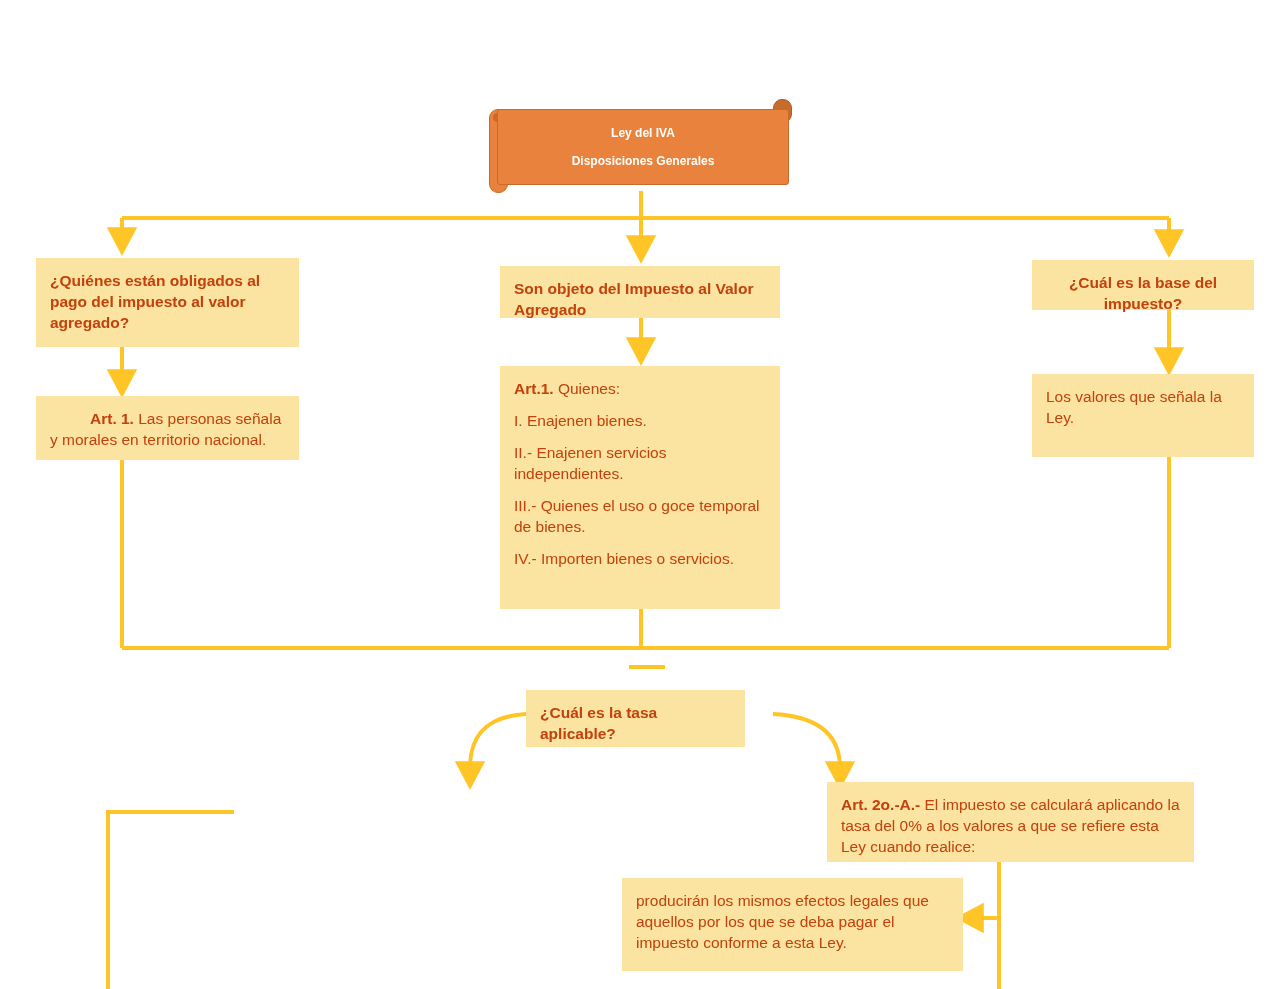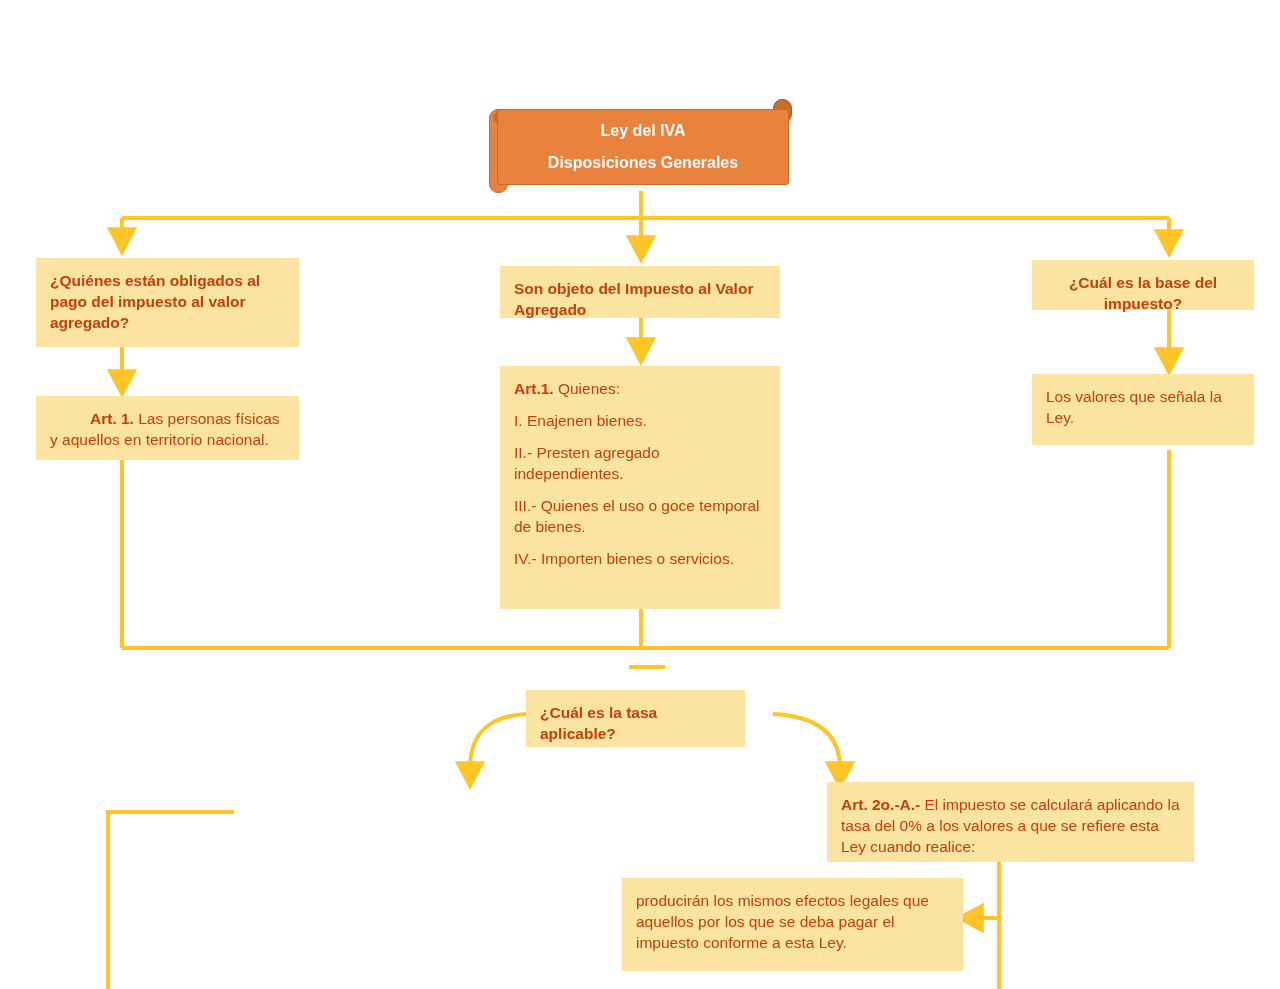--- a/index.html
+++ b/index.html
@@ -13,21 +13,21 @@
         padding:12px 14px;}
   .node.bold{font-weight:bold;}
   .node p{margin:0 0 11px 0;}
   .node p:last-child{margin-bottom:0;}
 
   
   .banner{position:absolute;left:489px;top:99px;width:305px;height:92px;}
   .banner .paper{position:absolute;left:8px;top:10px;width:290px;height:74px;
      background:#E9823C;border:1.5px solid #C96A2C;border-radius:3px;
      display:flex;flex-direction:column;align-items:center;justify-content:center;
-     color:#ffffff;font-weight:bold;font-size:16px;}
+     color:#ffffff;font-weight:bold;font-size:12px;}
   .banner .paper .l1{margin-bottom:14px;}
   .banner .roll-left{position:absolute;left:0px;top:10px;width:17px;height:82px;
      background:#E9823C;border:1.5px solid #C96A2C;border-radius:9px;}
   .banner .roll-left:after{content:"";position:absolute;left:3px;top:3px;
      width:9px;height:9px;border-radius:50%;background:#C96A2C;}
   .banner .roll-right{position:absolute;left:284px;top:0px;width:17px;height:22px;
      background:#C76C2C;border:1.5px solid #B05C24;border-radius:9px;}
 </style>
 </head>
 <body>
@@ -83,40 +83,40 @@
       <span class="l1">Ley del IVA</span>
       <span class="l2">Disposiciones Generales</span>
     </div>
   </div>
 
   <div class="node bold" style="left:36px;top:258px;width:263px;height:89px;">
     <span>¿Quiénes están obligados al pago del impuesto al valor agregado?</span>
   </div>
 
   <div class="node" style="left:36px;top:396px;width:263px;height:64px;">
-    <span style="font-weight:bold;margin-left:40px;">Art. 1.</span><span> Las personas físicas y aquellos en territorio nacional.</span>
+    <span style="font-weight:bold;margin-left:40px;">Art. 1.</span><span> Las personas señala y morales en territorio nacional.</span>
   </div>
 
   <div class="node bold" style="left:500px;top:266px;width:280px;height:52px;">
     <span>Son objeto del Impuesto al Valor Agregado</span>
   </div>
 
   <div class="node" style="left:500px;top:366px;width:280px;height:243px;">
     <p><span style="font-weight:bold;">Art.1.</span><span> Quienes:</span></p>
     <p>I. Enajenen bienes.</p>
-    <p>II.- Presten agregado independientes.</p>
+    <p>II.- Enajenen servicios independientes.</p>
     <p>III.- Quienes el uso o goce temporal de bienes.</p>
     <p>IV.- Importen bienes o servicios.</p>
   </div>
 
   <div class="node bold" style="left:1032px;top:260px;width:222px;height:50px;text-align:center;">
     <span>¿Cuál es la base del impuesto?</span>
   </div>
 
-  <div class="node" style="left:1032px;top:374px;width:222px;height:71px;">
+  <div class="node" style="left:1032px;top:374px;width:222px;height:83px;">
     <span>Los valores que señala la Ley.</span>
   </div>
 
   <div class="node bold" style="left:526px;top:690px;width:219px;height:57px;">
     <span>¿Cuál es la tasa aplicable?</span>
   </div>
 
 
   <div class="node" style="left:827px;top:782px;width:367px;height:80px;">
     <span style="font-weight:bold;">Art. 2o.-A.-</span><span> El impuesto se calculará aplicando la tasa del 0% a los valores a que se refiere esta Ley cuando realice:</span>

